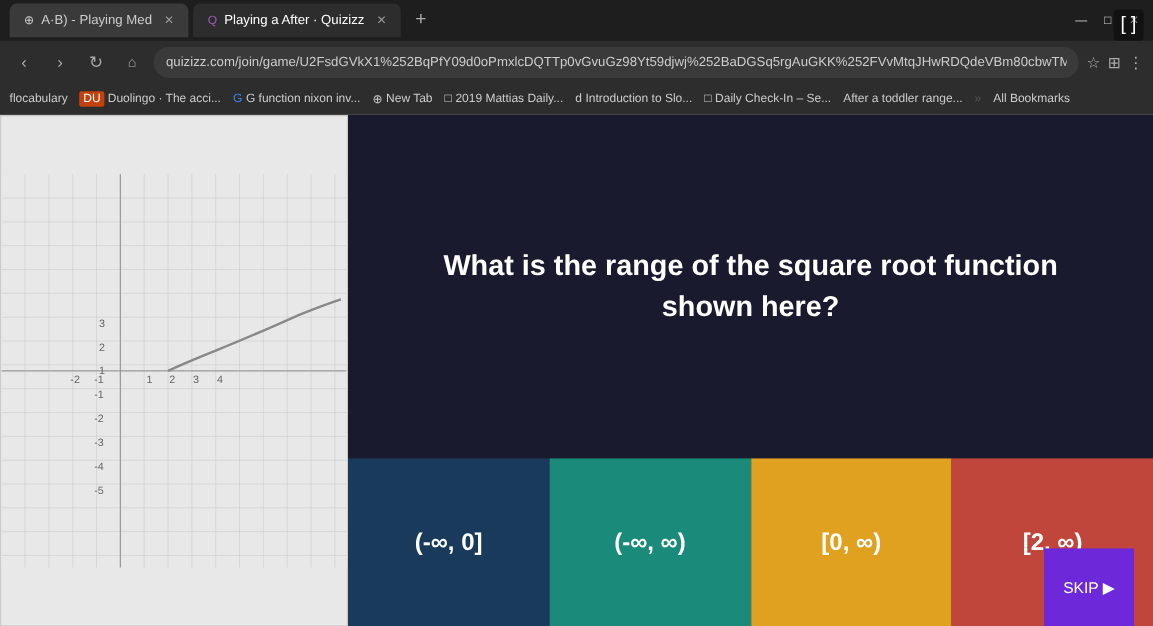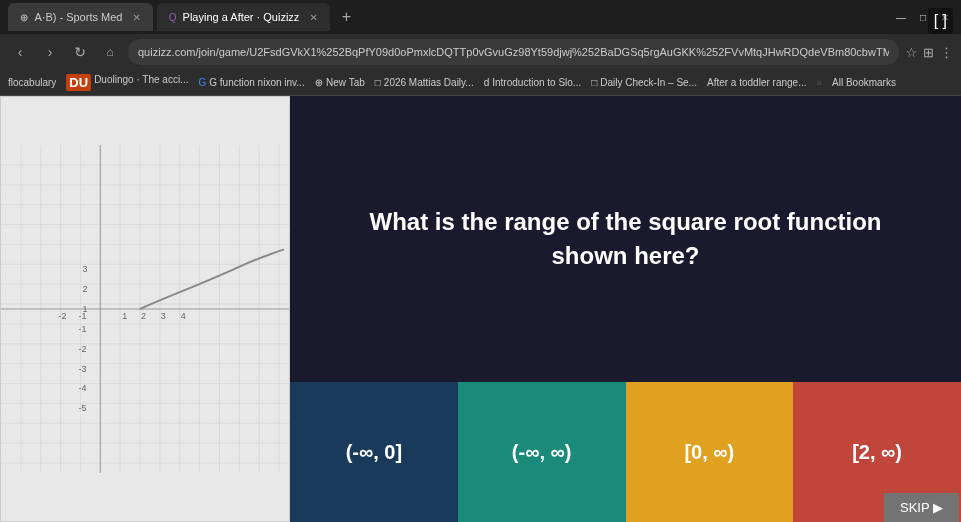--- a/index.html
+++ b/index.html
@@ -129,20 +129,21 @@
       border-bottom: 1px solid #444;
       overflow: hidden;
     }
 
     .bookmark-item {
       font-size: 10px;
       color: #ccc;
       white-space: nowrap;
       cursor: pointer;
       display: flex;
+      align-items: center;
       gap: 3px;
     }
 
     .bookmark-sep {
       color: #555;
       font-size: 10px;
     }
 
     
     .main-content {
@@ -203,24 +204,24 @@
     }
 
     .answer-btn.dark-blue { background: #1a3a5c; }
     .answer-btn.teal { background: #1a8a7a; }
     .answer-btn.yellow { background: #e0a020; }
     .answer-btn.red { background: #c0453a; }
 
     .skip-btn {
       position: absolute;
       bottom: 0;
-      right: 2px;
-      background: #737373;
+      right: 16px;
+      background: #6d28d9;
       color: #fff;
-      padding: 7px 16px;
+      padding: 25px 16px;
       font-size: 13px;
       cursor: pointer;
       border: none;
     }
 
     .fullscreen-icon {
       position: absolute;
       top: 8px;
       right: 8px;
       color: #fff;
@@ -238,21 +239,21 @@
     }
   </style>
 </head>
 <body>
 
 <div class="browser-chrome">
 
   <div class="tab-bar">
     <div class="tab">
       <span style="font-size:10px;">⊕</span>
-      <span>A·B) - Sports Med</span>
+      <span>A·B) - Playing Med</span>
       <span class="tab-close">✕</span>
     </div>
     <div class="tab active">
       <span style="font-size:10px;color:#9b59b6;">Q</span>
       <span>Playing a After · Quizizz</span>
       <span class="tab-close">✕</span>
     </div>
     <span class="tab-new">+</span>
     <div class="window-controls">
       <span class="win-btn">—</span>
@@ -272,34 +273,34 @@
       <span>⊞</span>
       <span>⋮</span>
     </div>
   </div>
 
   <div class="bookmarks-bar">
     <span class="bookmark-item">
       <span>flocabulary</span>
     </span>
     <span class="bookmark-item">
-      <span style="font-size:13px;background:#c2410c;color:#fff;padding:1px 3px;border-radius:2px;font-weight:bold;">DU</span>
+      <span style="font-size:10px;background:#c2410c;color:#fff;padding:1px 3px;border-radius:2px;">DU</span>
       <span>Duolingo · The acci...</span>
     </span>
     <span class="bookmark-item">
       <span style="font-size:10px;color:#4285f4;">G</span>
       <span>G function nixon inv...</span>
     </span>
     <span class="bookmark-item">
       <span>⊕</span>
       <span>New Tab</span>
     </span>
     <span class="bookmark-item">
       <span>□</span>
-      <span>2026 Mattias Daily...</span>
+      <span>2019 Mattias Daily...</span>
     </span>
     <span class="bookmark-item">
       <span>d</span>
       <span>Introduction to Slo...</span>
     </span>
     <span class="bookmark-item">
       <span>□</span>
       <span>Daily Check-In – Se...</span>
     </span>
     <span class="bookmark-item">

